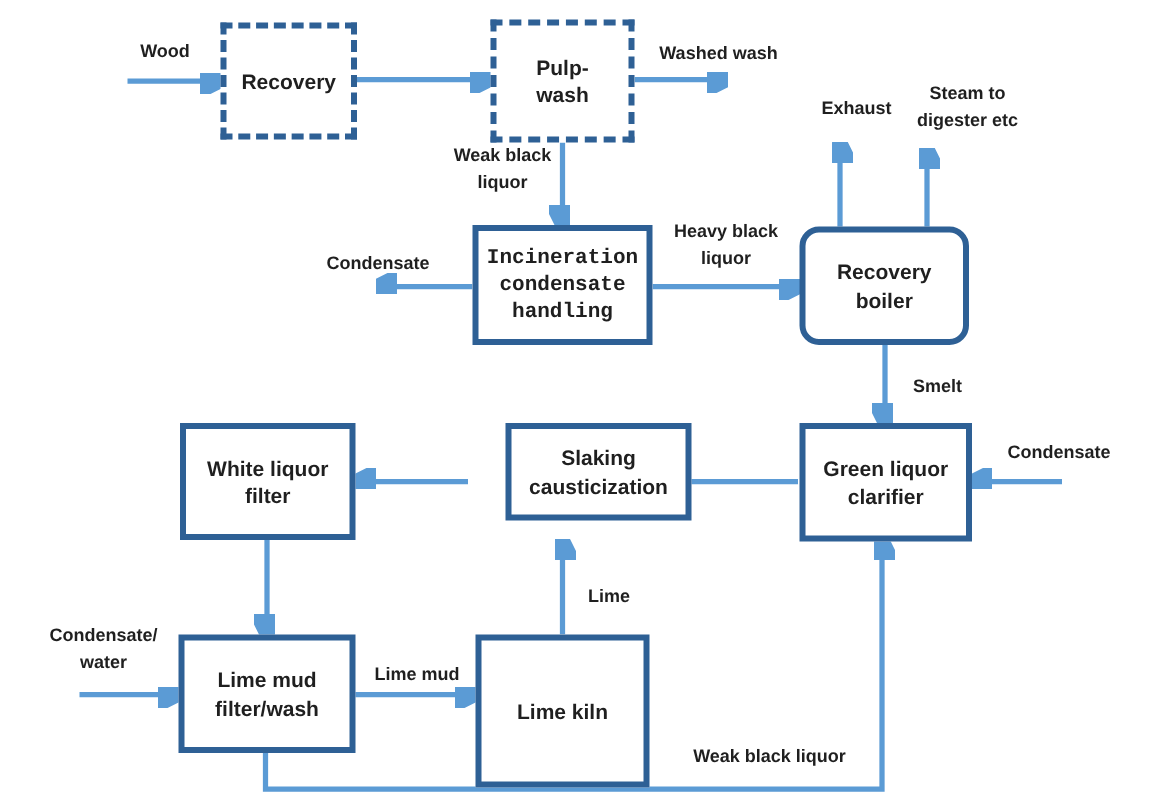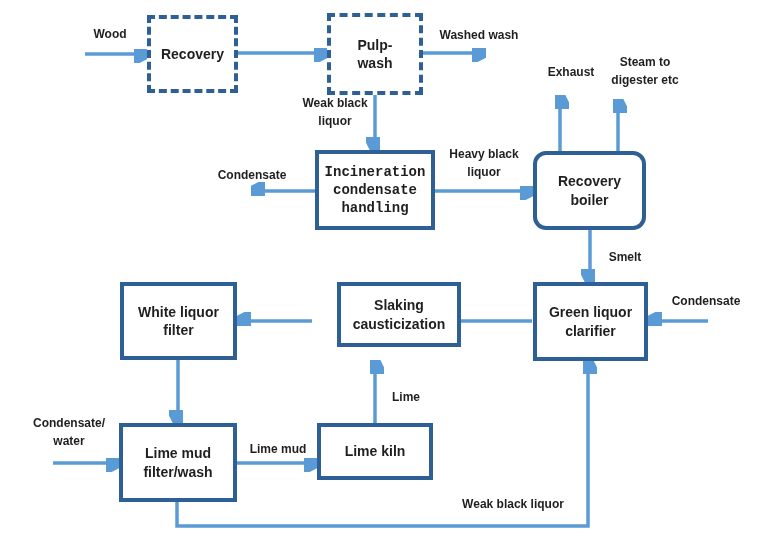--- a/index.html
+++ b/index.html
@@ -56,21 +56,21 @@
   .flabel.left { text-align: center; }
   
   #b-digester   { left:147px; top:15px;  width:91px;  height:78px; }
   #b-pulpwash   { left:327px; top:13px;  width:96px;  height:82px; }
   #b-incin      { left:315px; top:150px; width:120px; height:80px;font-family:Liberation Mono, monospace; }
   #b-recovery   { left:533px; top:151px; width:113px; height:79px;border-radius:13px; }
   #b-green      { left:533px; top:282px; width:115px; height:79px; }
   #b-slaking    { left:313px; top:282px; width:124px; height:65px;margin-left:24px; }
   #b-white      { left:120px; top:282px; width:117px; height:78px; }
   #b-limemud    { left:119px; top:423px; width:118px; height:79px; }
-  #b-limekiln   { left:317px; top:423px; width:116px; height:57px; }
+  #b-limekiln   { left:317px; top:423px; width:116px; height:102px; }
   
   #l-wood        { left:84px;  top:25px;  width:52px; }
   #l-washedpulp  { left:433px; top:26px;  width:92px; }
   #l-wbl-top     { left:292px; top:94px;  width:86px; }
   #l-exhaust     { left:542px; top:63px;  width:58px; }
   #l-steam       { left:598px; top:53px;  width:94px; }
   #l-cond-left   { left:208px; top:166px; width:88px; }
   #l-heavyblack  { left:441px; top:145px; width:86px; }
   #l-smelt       { left:601px; top:248px; width:48px; }
   #l-cond-right  { left:661px; top:292px; width:90px; }

